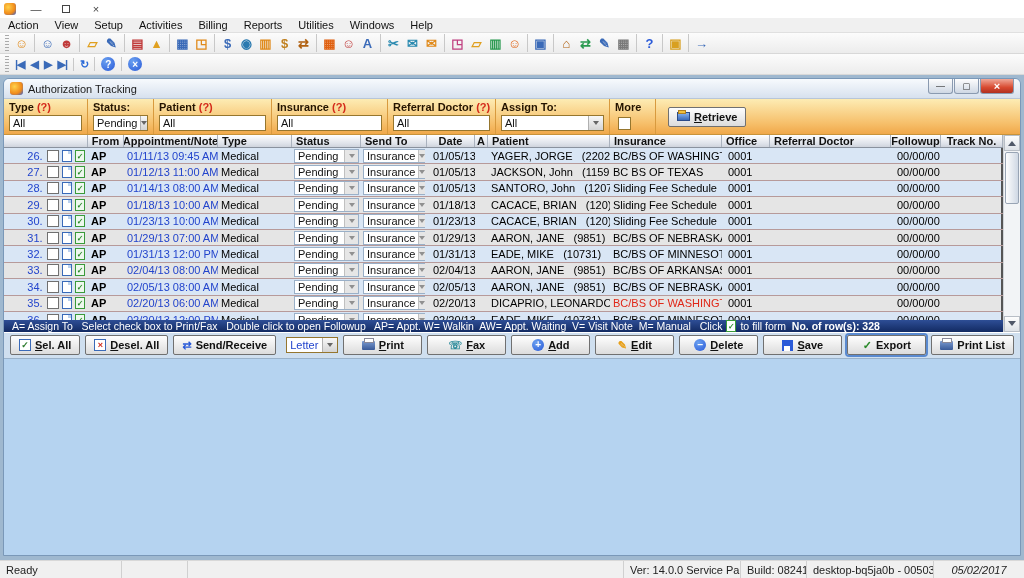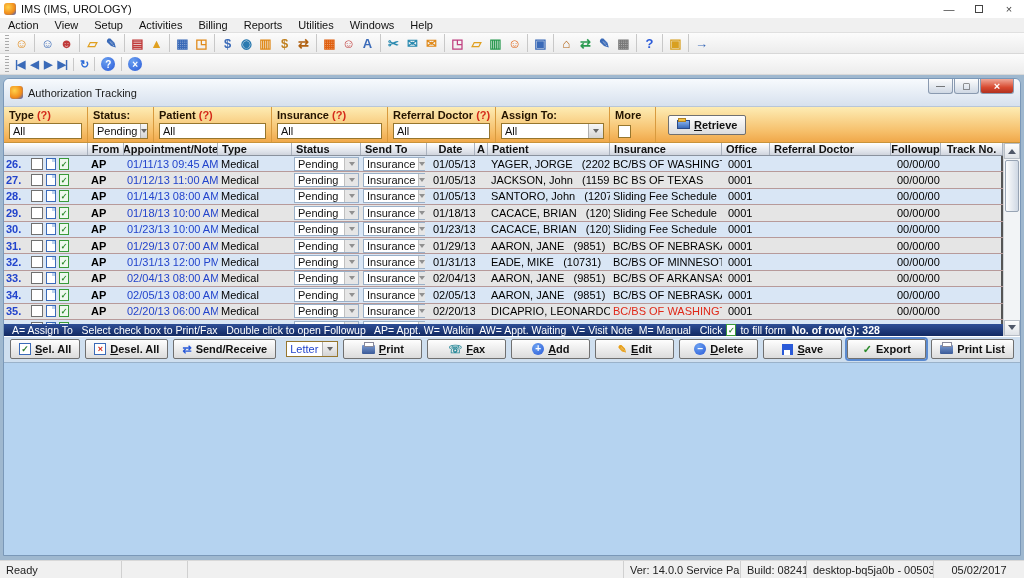--- a/index.html
+++ b/index.html
@@ -29,21 +29,21 @@
   .nav-it { display:flex; align-items:center; padding:0 3px; }
   .nav-it.sep { border-left:1px solid #c8c8c8; margin-left:3px; padding-left:6px; }
   .nav-glyph { font-size:11px; font-weight:bold; letter-spacing:-1px; }
   .nav-glyph.circle { width:14px; height:14px; border-radius:50%; background:radial-gradient(circle at 35% 30%,#6aa0f0,#2a5ad8);
     color:#fff; display:flex; align-items:center; justify-content:center; font-size:10px; letter-spacing:0; }
 
   
   .mdi { flex:1; background:#9fb8cf; padding:3px 3px 4px 3px; }
   .auth-win { height:100%; background:#b5d3f0; border:1px solid #7a98b8; border-radius:6px 6px 0 0;
     box-shadow:0 0 0 2px #aac2da inset; display:flex; flex-direction:column; overflow:hidden; }
-  .auth-titlebar { height:28px; background:linear-gradient(#f7fafd,#d7e1ee); display:flex; align-items:center;
+  .auth-titlebar { height:20px; background:linear-gradient(#f7fafd,#d7e1ee); display:flex; align-items:center;
     padding-left:6px; border-bottom:1px solid #b8c6d8; }
   .auth-icon { width:13px; height:13px; border-radius:3px;
     background:radial-gradient(circle at 35% 35%, #ffd24a, #f08a1a 60%, #2a5ad8); margin-right:5px; }
   .auth-title { flex:1; color:#1a1a1a; }
   .auth-controls { display:flex; gap:1px; margin-right:6px; align-self:flex-start; }
   .cap-btn { width:25px; height:15px; border:1px solid #8a9ab0; border-top:none; border-radius:0 0 3px 3px;
     background:linear-gradient(#fdfdfd,#cfd8e4); display:flex; align-items:center; justify-content:center;
     font-size:9px; color:#333; }
   .cap-btn.close { width:34px; background:linear-gradient(#f0a898,#d84a30 60%,#b03020); color:#fff; font-weight:bold; font-size:11px; }
 
@@ -72,21 +72,21 @@
   .grid { display:grid; grid-template-columns:84px 36px 94px 74px 69px 66px 48px 13px 122px 112px 48px 121px 50px minmax(0,1fr); }
   .thead { height:15px; background:linear-gradient(#ffffff,#dfe3ea 70%,#cfd4dd); border-bottom:1px solid #8a929e; }
   .th { border-right:1px solid #aab2be; font-weight:bold; color:#111; display:flex; align-items:center;
     justify-content:center; overflow:hidden; white-space:nowrap; }
   .th.left { justify-content:flex-start; padding-left:4px; }
   .rows { height:312px; overflow:hidden; }
   .trow { height:16.4px; border-bottom:1px solid #b79a9a; align-items:center; background:#e5e5e5; }
   .trow:nth-child(odd) { background:#d9e6f5; }
   .cell { overflow:hidden; white-space:nowrap; padding:0 3px; color:#000; }
   .c-gutter { display:flex; align-items:center; gap:3px; padding-left:2px; }
-  .row-num { width:22px; text-align:left; color:#2244cc; font-weight:bold; }
+  .row-num { width:22px; text-align:center; color:#2244cc; font-weight:normal;margin-left:20px; }
   .chk { width:12px; height:12px; border:1px solid #707070; background:#fff; flex:none; }
   .doc-icon { width:10px; height:12px; background:#fff; border:1px solid #3a6ab8; flex:none; position:relative; }
   .doc-icon::before { content:""; position:absolute; right:0; top:0; width:3px; height:3px; background:#bcd2ee; }
   .form-icon { width:10px; height:12px; background:#eef8ee; border:1px solid #3a9a3a; flex:none;
     color:#2a8a2a; font-size:8px; line-height:11px; text-align:center; font-weight:bold; }
   .c-from { font-weight:bold; }
   .c-appt { color:#2244cc; }
   .c-dd { padding:0 2px; }
   .mini-dd { display:flex; height:14px; border:1px solid #9ab0c8; background:#fff; }
   .mini-dd .dd-text { padding:0 3px; line-height:13px; }
@@ -134,30 +134,29 @@
   
   .statusbar { height:18px; background:#f0f0f0; border-top:1px solid #d8d8d8; display:flex; align-items:center; color:#222; }
   .sb-cell { height:100%; display:flex; align-items:center; padding:0 6px; border-right:1px solid #d0d0d0; overflow:hidden; white-space:nowrap; }
   .sb-ready { width:122px; }
   .sb-gap1 { width:66px; }
   .sb-user { width:149px; justify-content:center; color:#0000d0; font-weight:bold; }
   .sb-flex { flex:1; border-right:none; }
   .sb-ver { width:118px; border-left:1px solid #d0d0d0; }
   .sb-build { width:66px; }
   .sb-machine { width:127px; gap:3px; }
-  .sb-date { width:90px; justify-content:center; border-right:none; }
+  .sb-date { width:90px; justify-content:center; border-right:none;font-style:italic; }
 </style>
 </head>
 <body>
 
 <div class="app">
 
   <div class="titlebar">
     <span class="app-icon"></span>
-    <span class="titlebar-text">IMS (IMS, UROLOGY)</span>
     <div class="win-controls">
       <span class="win-btn">—</span>
       <span class="win-btn">
           <span class="restore-glyph"></span>
         </span>
       <span class="win-btn">×</span>
     </div>
   </div>
 
   <div class="menubar">

